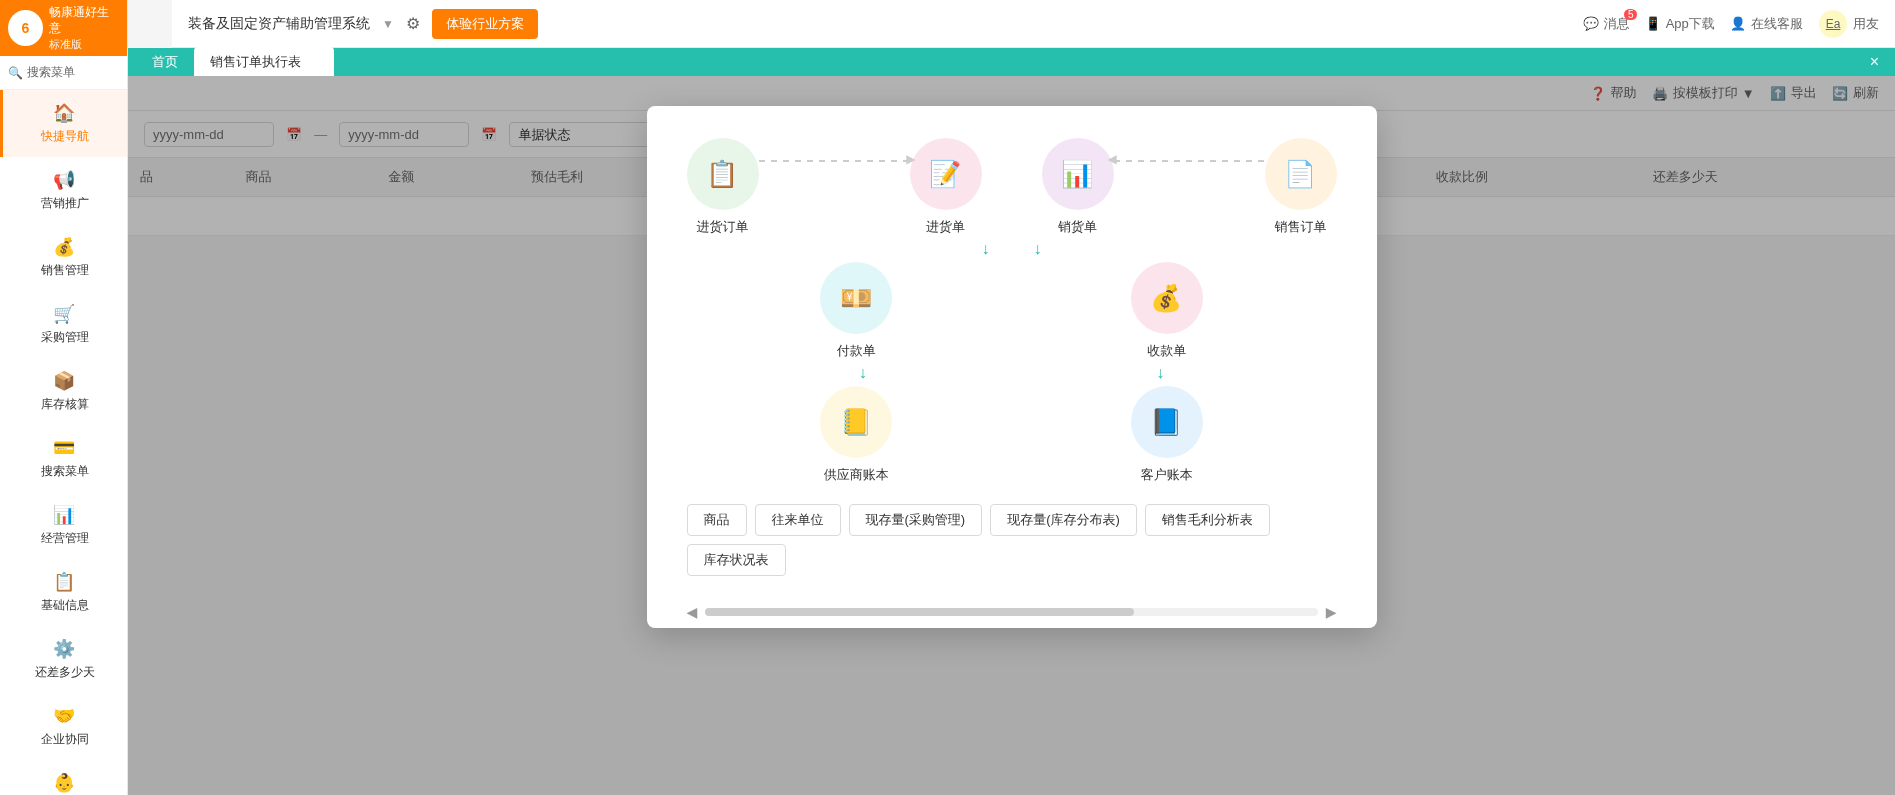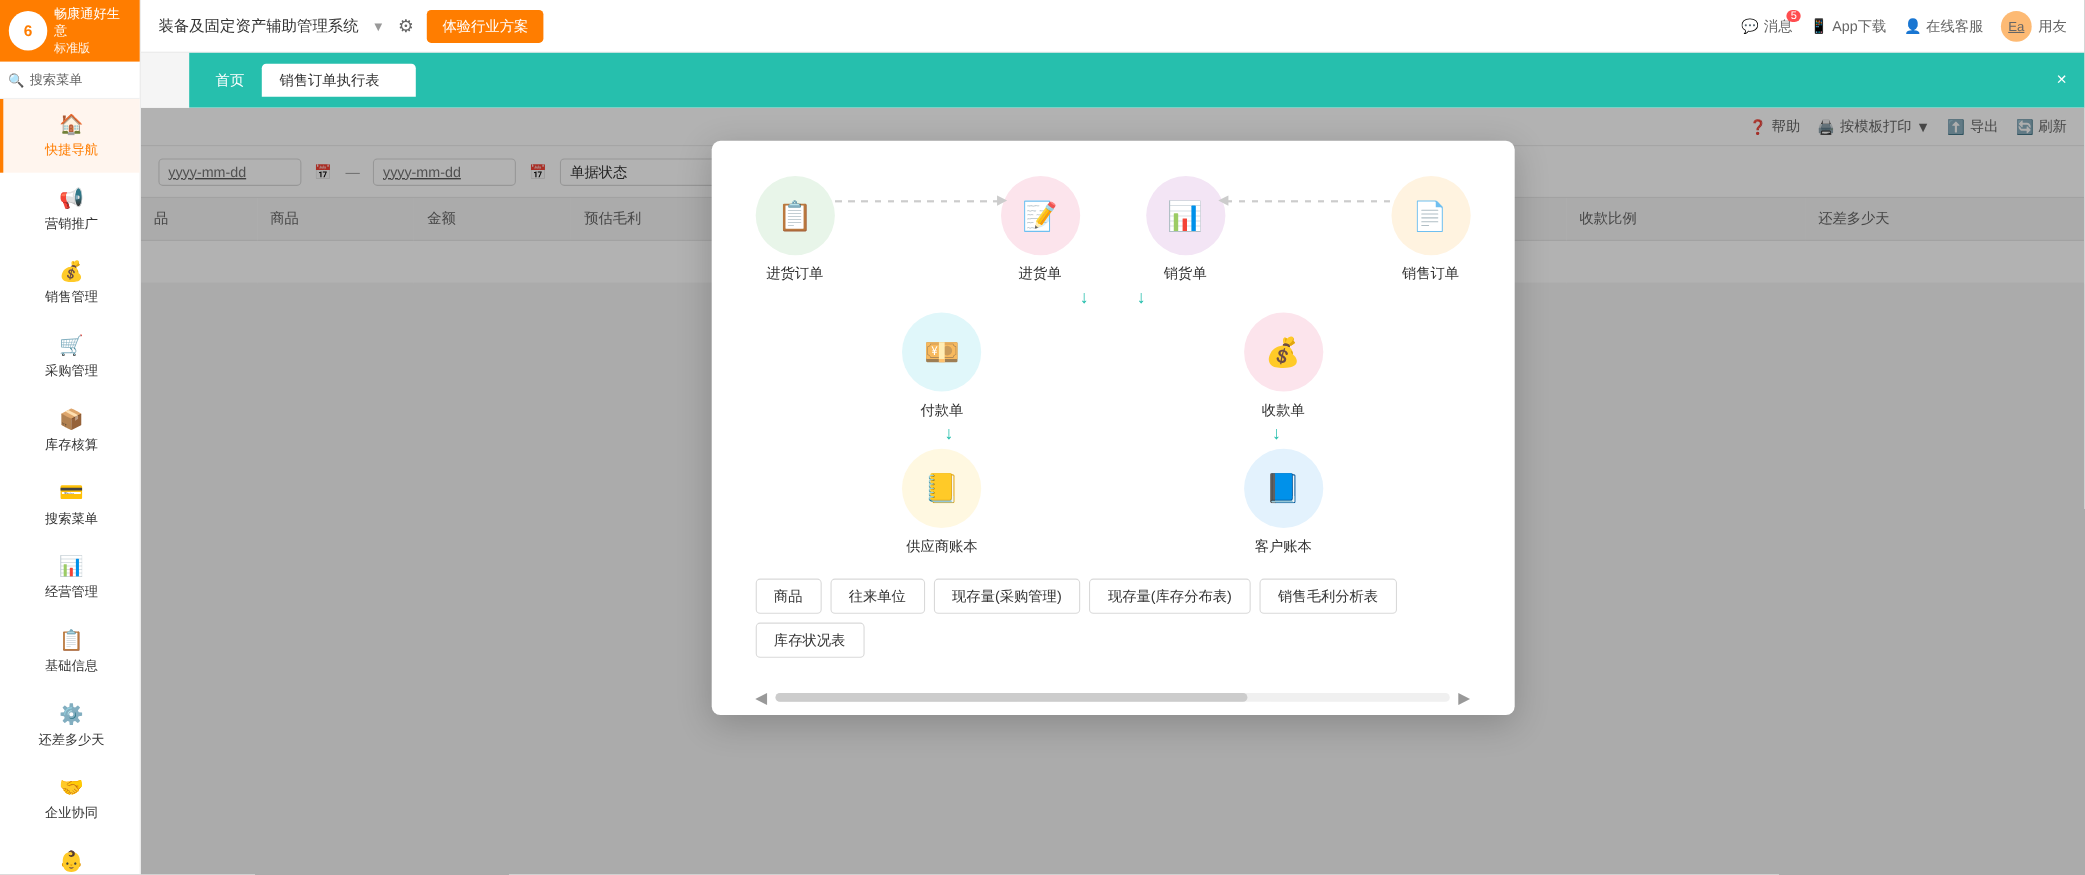--- a/index.html
+++ b/index.html
@@ -16,47 +16,47 @@
     .sidebar-search { padding: 8px; border-bottom: 1px solid #f0f0f0; display: flex; align-items: center; gap: 4px; cursor: pointer; color: #666; font-size: 12px; }
     .sidebar-menu { flex: 1; overflow-y: auto; }
     .sidebar-item { display: flex; flex-direction: column; align-items: center; padding: 12px 4px; cursor: pointer; color: #333; font-size: 12px; gap: 4px; border-left: 3px solid transparent; }
     .sidebar-item.active { background: #fff5ee; color: #ff7d00; border-left-color: #ff7d00; }
     .sidebar-item .icon { font-size: 18px; }
 
     
     .main-content { flex: 1; display: flex; flex-direction: column; overflow: hidden; }
 
     
-    .top-nav { background: #fff; height: 48px; display: flex; align-items: center; padding: 0 16px; border-bottom: 1px solid #e8e8e8; gap: 12px; }
+    .top-nav { background: #fff; height: 48px; display: flex; align-items: center; padding: 0 16px; border-bottom: 1px solid #e8e8e8; gap: 12px; margin-left: 44px; }
     .top-nav-title { font-size: 14px; color: #333; font-weight: 500; }
     .top-nav-dropdown { color: #999; font-size: 12px; cursor: pointer; }
     .top-nav-gear { color: #666; cursor: pointer; font-size: 16px; }
     .top-nav-btn { background: #ff7d00; color: #fff; border: none; border-radius: 4px; padding: 6px 14px; font-size: 13px; cursor: pointer; }
     .top-nav-right { margin-left: auto; display: flex; align-items: center; gap: 16px; color: #666; font-size: 13px; }
     .top-nav-right .badge-item { display: flex; align-items: center; gap: 4px; cursor: pointer; position: relative; }
     .badge { background: #ff4d4f; color: #fff; font-size: 10px; border-radius: 10px; padding: 0 4px; position: absolute; top: -6px; right: -8px; }
-    .avatar { width: 28px; height: 28px; background: #fdba74; border-radius: 50%; display: flex; align-items: center; justify-content: center; font-size: 12px; text-decoration: underline; }
-
-    
-    .tab-bar { background: #26bfad; display: flex; align-items: center; height: 50px; padding: 0 8px; margin-left: 44px; }
+    .avatar { width: 28px; height: 28px; background: #fef9c3; border-radius: 50%; display: flex; align-items: center; justify-content: center; font-size: 12px; text-decoration: underline; }
+
+    
+    .tab-bar { background: #26bfad; display: flex; align-items: center; height: 28px; padding: 0 8px; }
     .tab-item { padding: 6px 16px; color: #fff; font-size: 13px; cursor: pointer; border-radius: 4px 4px 0 0; }
     .tab-item.active { background: #fff; color: #333; }
     .tab-close { color: #fff; margin-left: 6px; cursor: pointer; font-size: 12px; }
     .tab-bar-close { margin-left: auto; color: #fff; cursor: pointer; font-size: 16px; padding: 4px 8px; }
 
     
     .page-area { flex: 1; background: #f5f5f5; position: relative; overflow: hidden; }
 
     
     .page-toolbar { background: #fff; padding: 8px 16px; display: flex; align-items: center; gap: 12px; border-bottom: 1px solid #e8e8e8; }
     .toolbar-btn { display: flex; align-items: center; gap: 4px; color: #666; font-size: 13px; cursor: pointer; }
 
     
     .filter-bar { background: #fff; padding: 8px 16px; display: flex; align-items: center; gap: 12px; border-bottom: 1px solid #e8e8e8; flex-wrap: wrap; }
-    .filter-input { border: 1px solid #d9d9d9; border-radius: 4px; padding: 4px 8px; font-size: 13px; color: #333; width: 130px; text-decoration: underline; }
+    .filter-input { border: 1px solid #d9d9d9; border-radius: 4px; padding: 4px 8px; font-size: 13px; color: #333; width: 130px; }
     .filter-select { border: 1px solid #d9d9d9; border-radius: 4px; padding: 4px 24px 4px 8px; font-size: 13px; color: #333; width: 144px; appearance: none; background: #fff; }
     .filter-search-btn { background: #ff7d00; color: #fff; border: none; border-radius: 4px; padding: 5px 14px; font-size: 13px; cursor: pointer; }
     .filter-set-btn { background: #fff; color: #ff7d00; border: 1px solid #ff7d00; border-radius: 4px; padding: 5px 14px; font-size: 13px; cursor: pointer; }
     .more-conditions { color: #26bfad; font-size: 13px; cursor: pointer; }
 
     
     .table-area { background: #fff; margin: 0; overflow: auto; }
     .data-table { width: 100%; border-collapse: collapse; }
     .data-table th { background: #f5f5f5; padding: 10px 12px; text-align: left; font-size: 13px; color: #666; font-weight: normal; border-bottom: 1px solid #e8e8e8; white-space: nowrap; }
     .data-table td { padding: 10px 12px; font-size: 13px; color: #333; border-bottom: 1px solid #f0f0f0; white-space: nowrap; }

